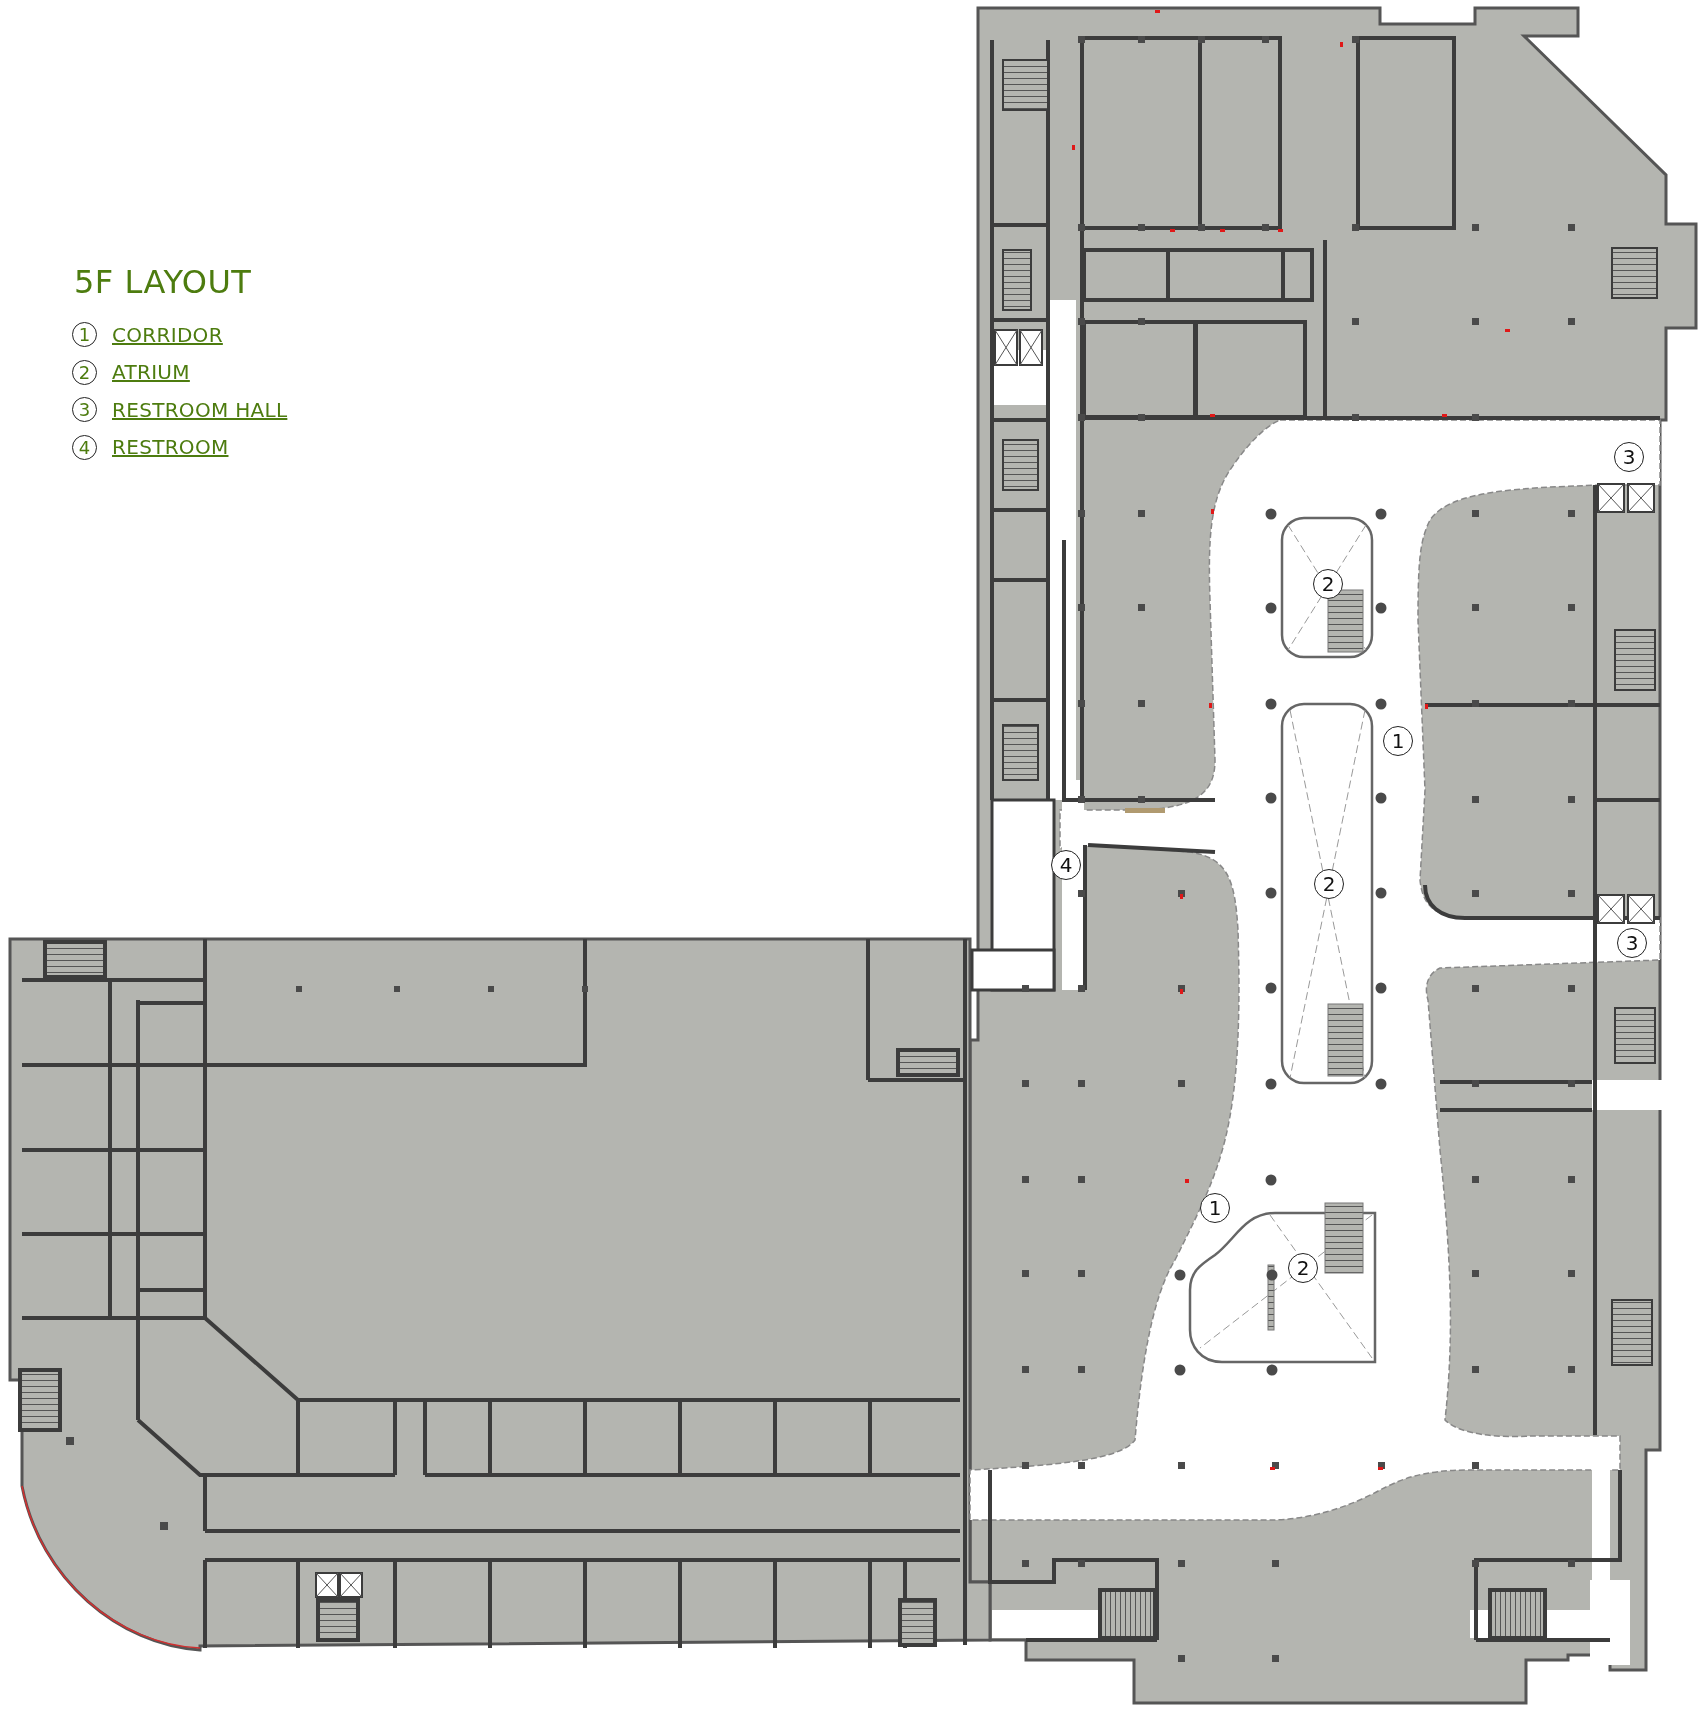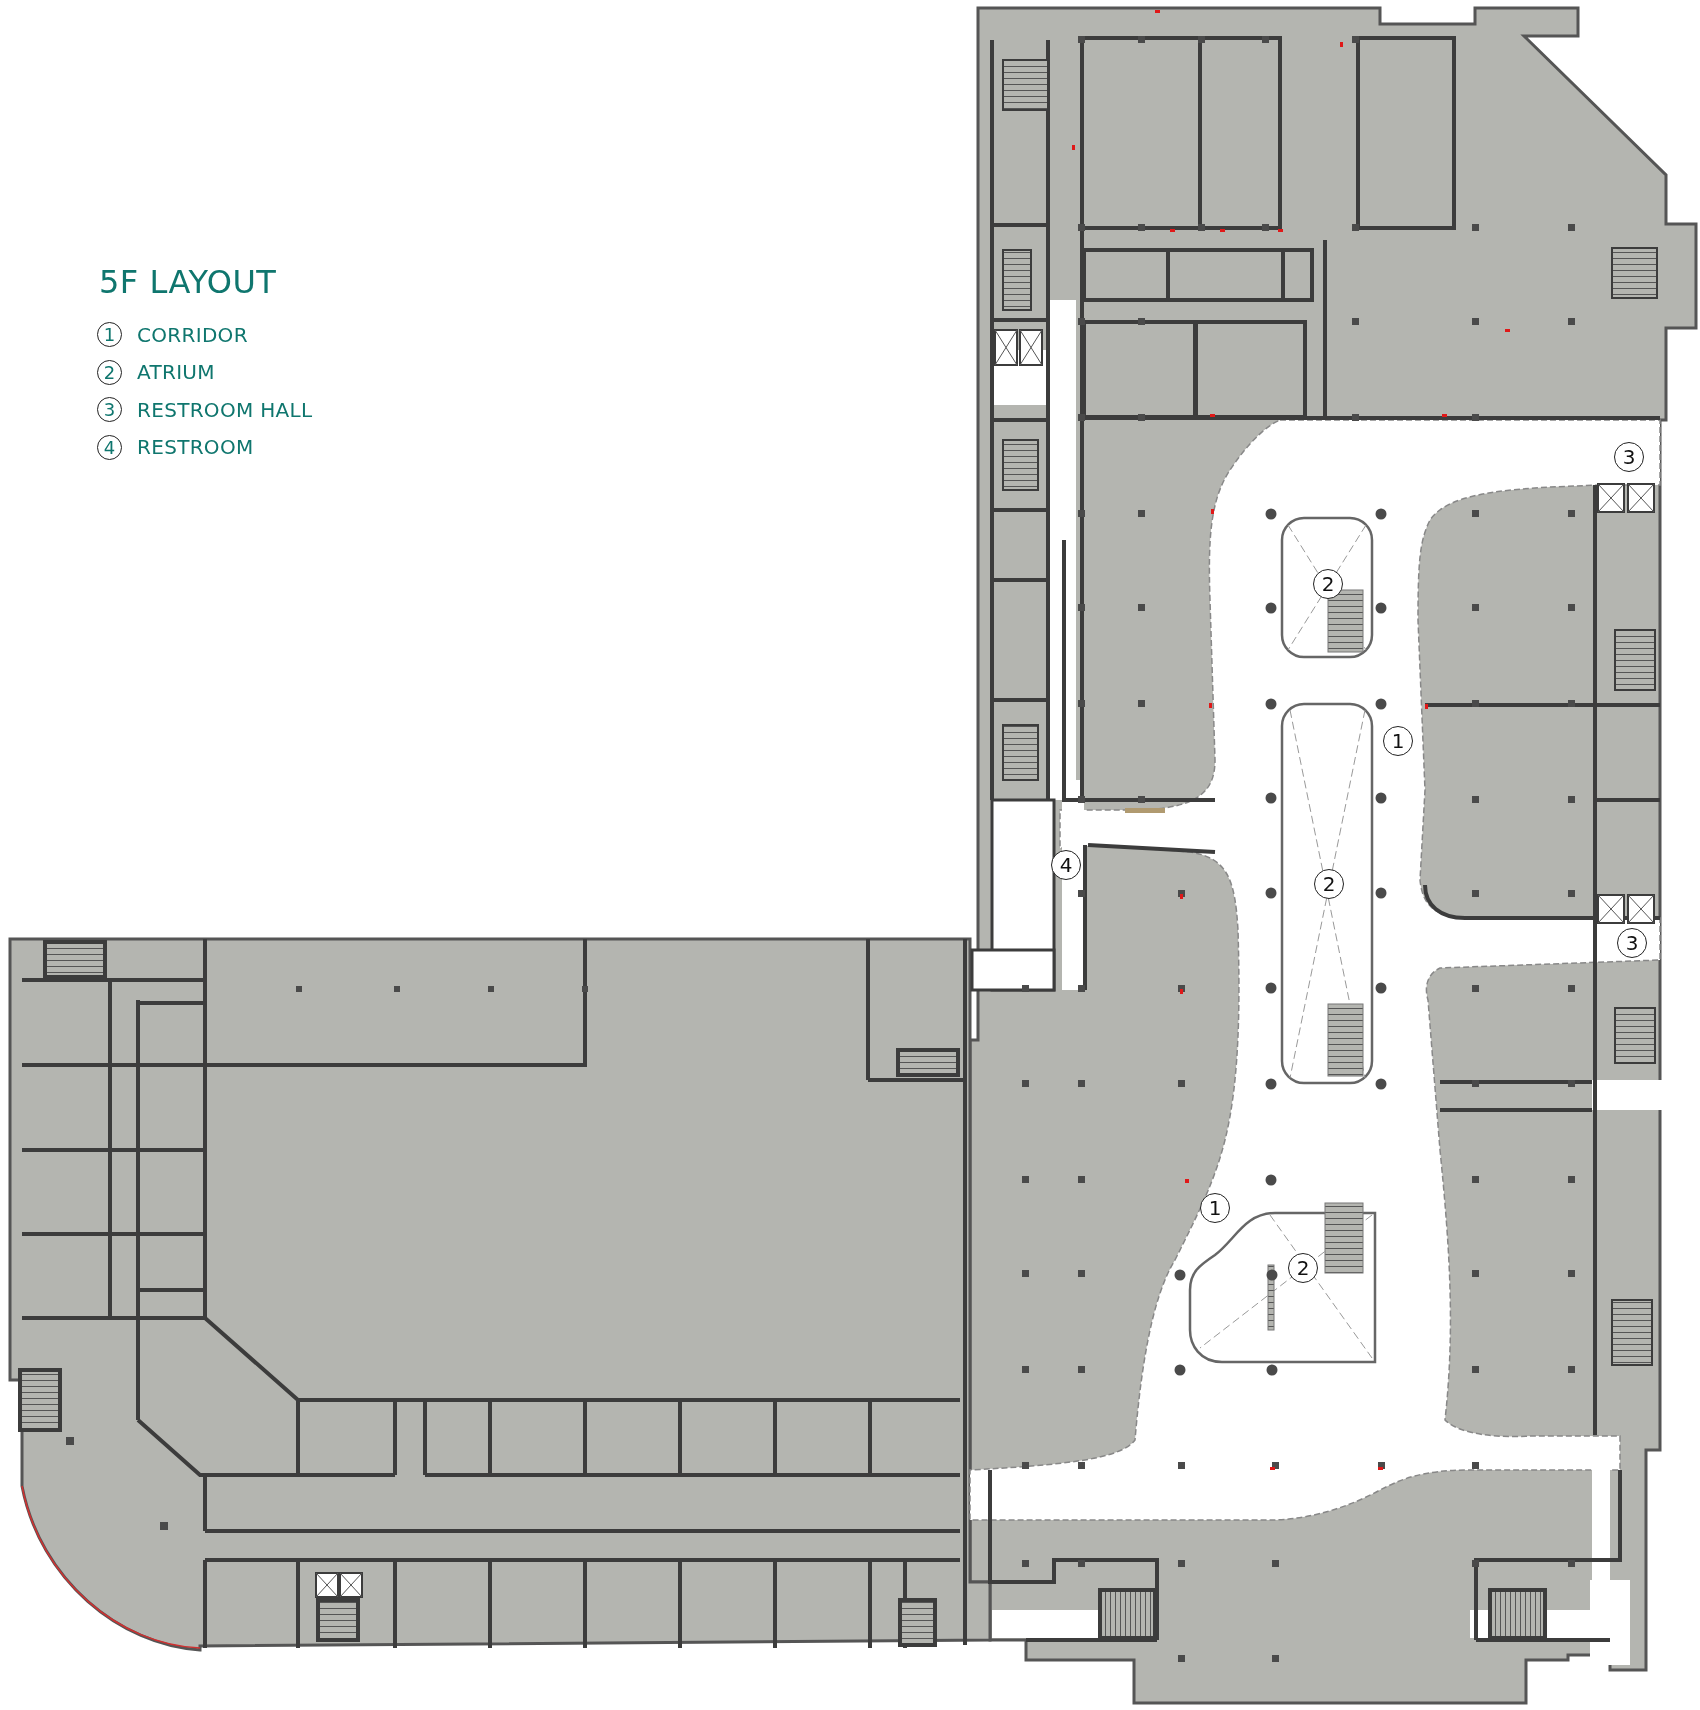--- a/index.html
+++ b/index.html
@@ -1,22 +1,22 @@
 <!DOCTYPE html>
 <html><head>
 <meta charset="utf-8">
 <style>
   html, body { margin:0; padding:0; background:#ffffff; }
   body { width:1700px; height:1710px; position:relative; overflow:hidden; font-family:"DejaVu Sans", sans-serif; }
   #plan { position:absolute; left:0; top:0; width:1700px; height:1710px; }
-  .legend { position:absolute; left:97px; top:262px; color:#0f766e; }
+  .legend { position:absolute; left:72px; top:262px; color:#4d7c0f; }
   .legend-title { font-size:32px; letter-spacing:0.5px; margin:0 0 14px 2px; line-height:40px; }
   .legend-row { display:flex; align-items:center; height:37.5px; }
   .legend-num { width:25px; height:25px; border:1.5px solid #222; border-radius:50%; display:flex; align-items:center; justify-content:center; font-size:18px; box-sizing:border-box; }
-  .legend-label { margin-left:15px; font-size:20px; letter-spacing:0.3px; }
+  .legend-label { margin-left:15px; font-size:20px; letter-spacing:0.3px;text-decoration:underline; }
   .marker { position:absolute; width:30px; height:30px; border:1.5px solid #222; border-radius:50%; background:#fff; display:flex; align-items:center; justify-content:center; font-size:20px; color:#111; box-sizing:border-box; transform:translate(-50%,-50%); }
 </style>
 </head>
 <body>
 
 <svg id="plan" viewBox="0 0 1700 1710" xmlns="http://www.w3.org/2000/svg">
   <defs>
     <pattern id="stairs" width="4" height="6" patternUnits="userSpaceOnUse">
       <rect width="4" height="6" fill="#b4b5b0"></rect>
       <line x1="0" y1="0.5" x2="4" y2="0.5" stroke="#555" stroke-width="1"></line>

